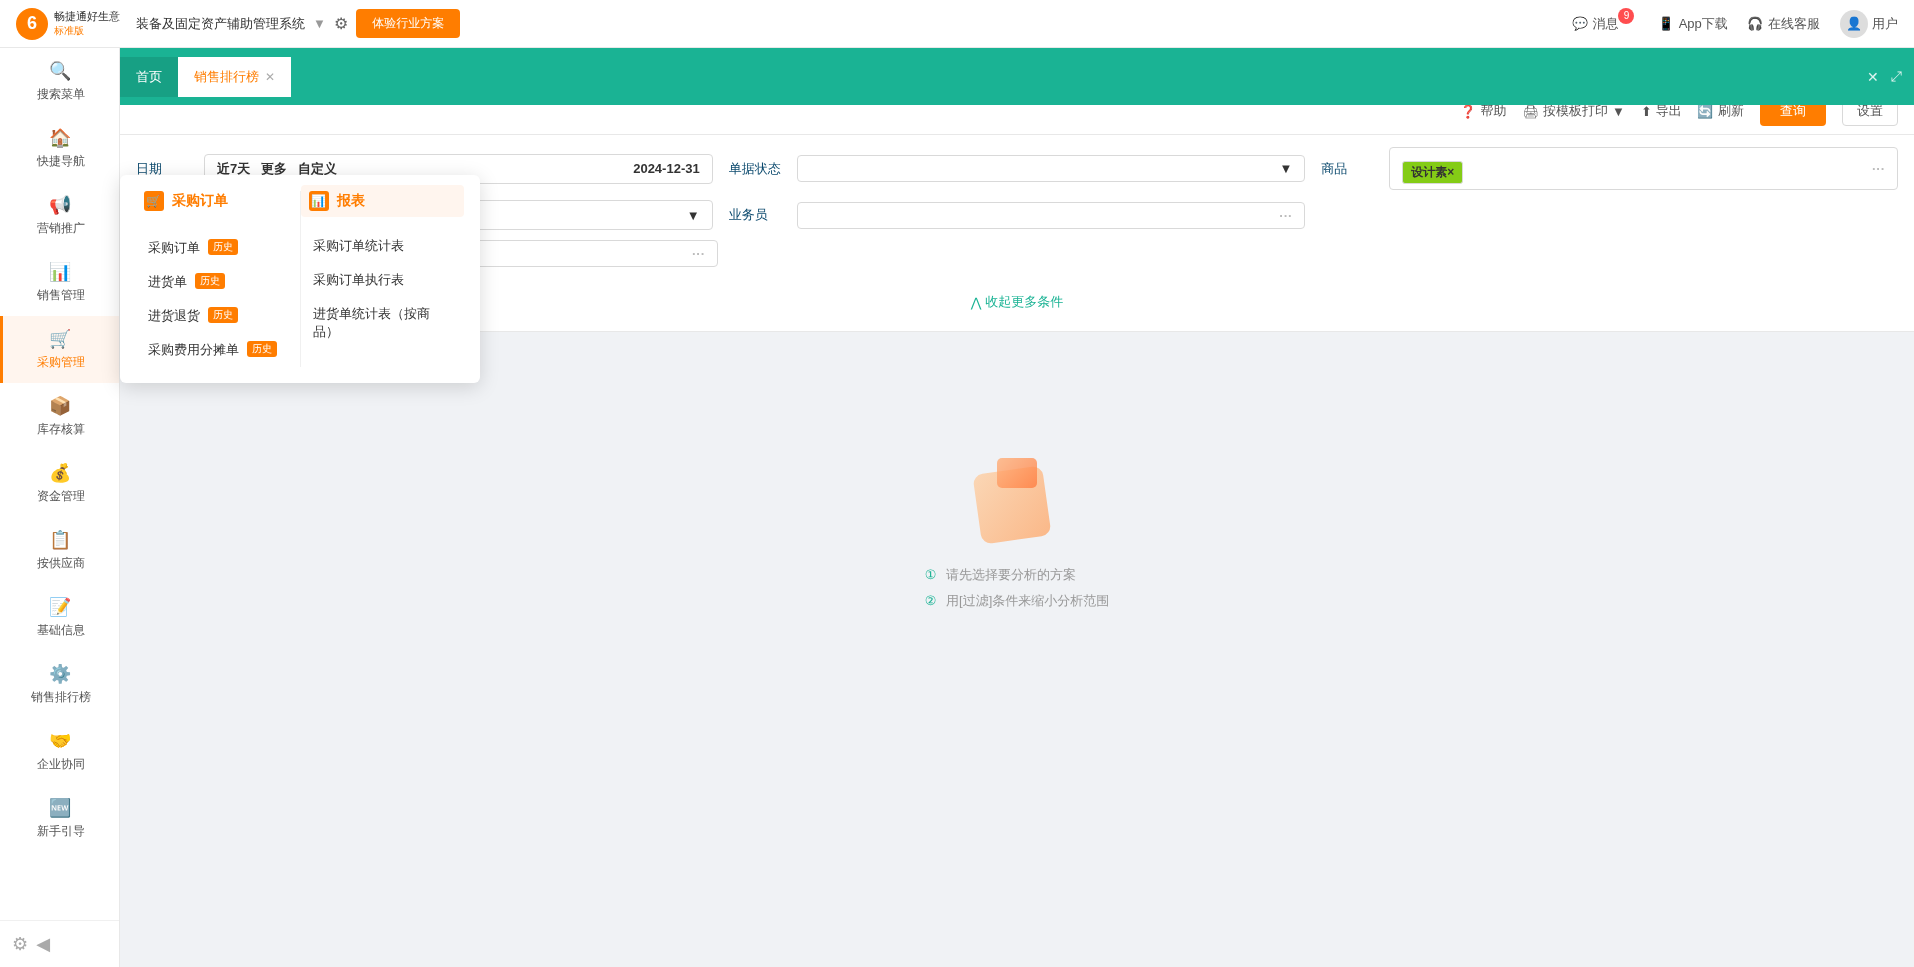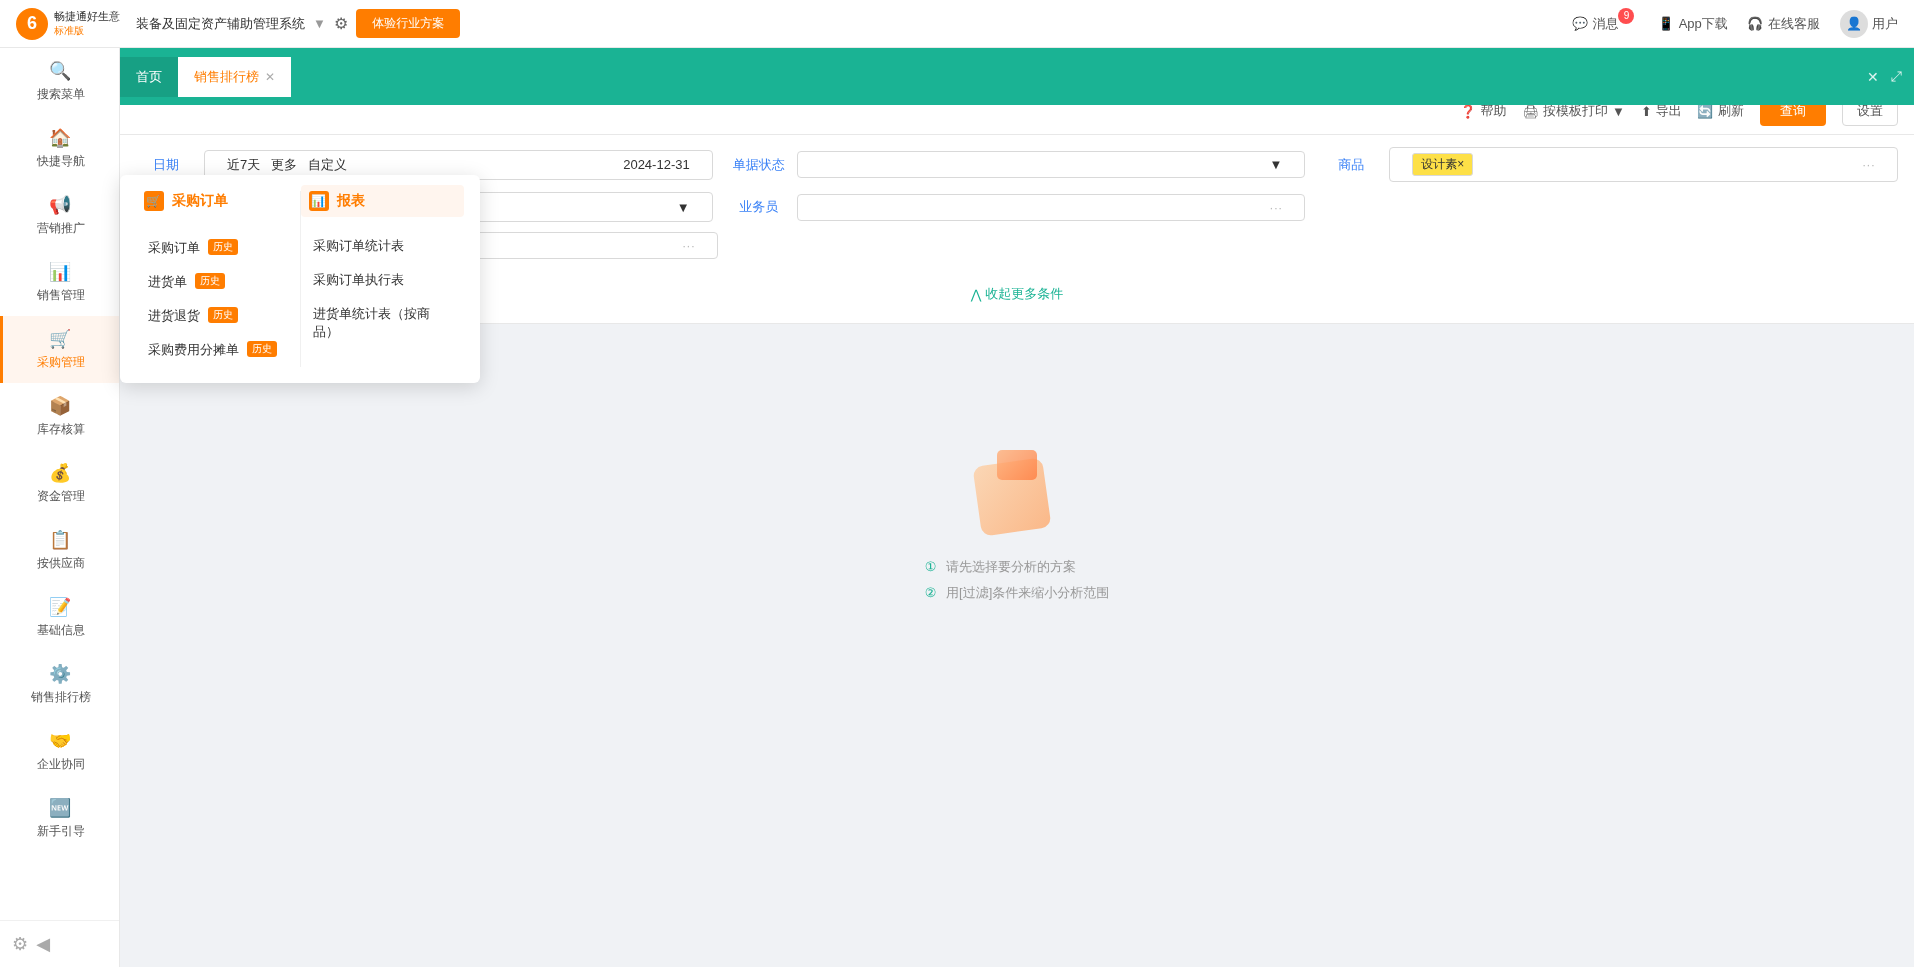--- a/index.html
+++ b/index.html
@@ -221,43 +221,44 @@
       gap: 16px;
       margin-bottom: 10px;
     }
     .filter-row:last-child { margin-bottom: 0; }
     .filter-item {
       display: flex;
       align-items: center;
       gap: 8px;
       flex: 1;
     }
-    .filter-label { color: #3b82f6; font-size: 13px; white-space: nowrap; min-width: 60px; text-align: center; }
+    .filter-label { color: #0c4a6e; font-size: 13px; white-space: nowrap; min-width: 60px; }
     .filter-input {
       border: 1px solid #d9d9d9;
       border-radius: 4px;
-      padding: 5px 22px;
+      padding: 5px 12px;
       font-size: 13px;
       color: #333;
       flex: 1;
       display: flex;
       align-items: center;
       justify-content: space-between;
       cursor: pointer;
       background: white;
       min-width: 180px;
+      font-weight: bold;
     }
     .filter-tag {
-      background: #fde047;
+      background: #84cc16;
       border: 1px solid #d9d9d9;
       border-radius: 3px;
       padding: 2px 8px;
       font-size: 12px;
       color: #333;
-      display: flex; align-items: center; gap: 4px;
+      display: flex; align-items: center; gap: 4px; margin-top: 8px;
     }
     .filter-dots { color: #bbb; cursor: pointer; }
     .collapse-btn {
       display: flex; align-items: center; gap: 4px;
       color: #1ab394; font-size: 13px; cursor: pointer;
       margin: 0 auto;
       width: fit-content;
       padding: 8px 0;
     }
 

